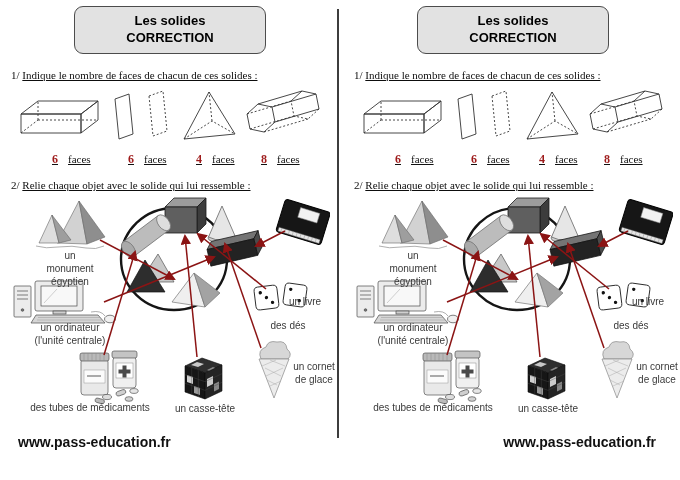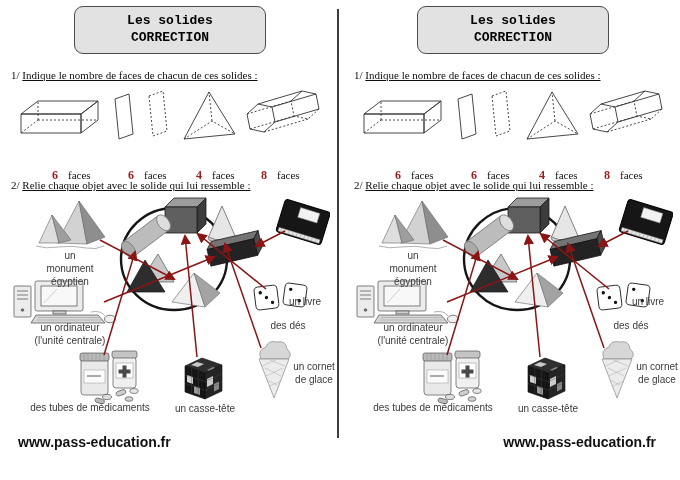--- a/index.html
+++ b/index.html
@@ -3,28 +3,28 @@
 <meta charset="utf-8">
 <style>
   html,body{margin:0;padding:0;background:#fff;}
   #sheet{position:relative;width:680px;height:480px;background:#ffffff;overflow:hidden;
          font-family:"Liberation Sans",sans-serif;}
   .divider{position:absolute;left:337px;top:9px;width:2px;height:429px;background:#3d3d3d;}
   .panel{position:absolute;top:0;left:0;width:337px;height:480px;}
   .panel.p2{left:343px;}
   .titlebox{position:absolute;left:74px;top:6px;width:190px;height:46px;background:#e2e2e2;
             border:1.6px solid #4c4c4c;border-radius:9px;display:flex;flex-direction:column;
-            justify-content:center;align-items:center;font-family:Liberation Mono, monospace;
+            justify-content:center;align-items:center;font-family:Liberation Sans, sans-serif;
             font-weight:bold;font-size:13px;line-height:1.3;color:#000;}
   .q-heading{position:absolute;left:11px;font-family:"Liberation Serif",serif;font-weight:normal;
              font-size:11px;color:#0d0d0d;white-space:nowrap;}
   .q1{top:69px;} .q2{top:179px;}
   .q-heading .qtext{text-decoration:underline;}
   .solids-svg{position:absolute;left:13px;top:87px;}
-  .answer{position:absolute;top:168px;font-family:"Liberation Serif",serif;font-size:11px;color:#111;}
+  .answer{position:absolute;top:152px;font-family:"Liberation Serif",serif;font-size:11px;color:#111;text-decoration:underline;}
   .answer .num{font-weight:bold;font-size:12px;color:#9e1b1b;}
   .answer .unit{margin-left:10px;}
   .a1{left:52px;} .a2{left:128px;} .a3{left:196px;} .a4{left:261px;}
   .diagram{position:absolute;left:8px;top:194px;width:322px;height:236px;}
   .diagram svg{position:absolute;left:0;top:0;}
   .dlabel{position:absolute;font-size:10px;line-height:1.3;color:#3a3a3a;text-align:center;}
   .lbl-monument{left:36px;top:55px;width:52px;}
   .lbl-livre{left:272px;top:57px;width:50px;margin-top:44px;}
   .lbl-ordinateur{left:22px;top:127px;width:80px;}
   .lbl-des{left:250px;top:125px;width:60px;}

